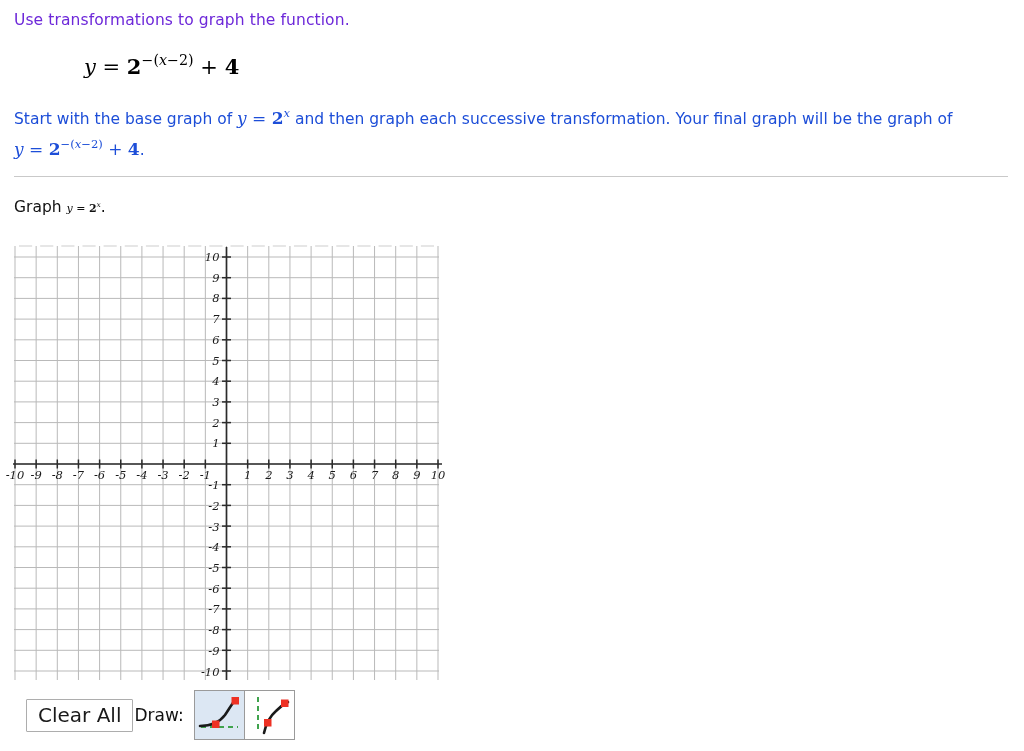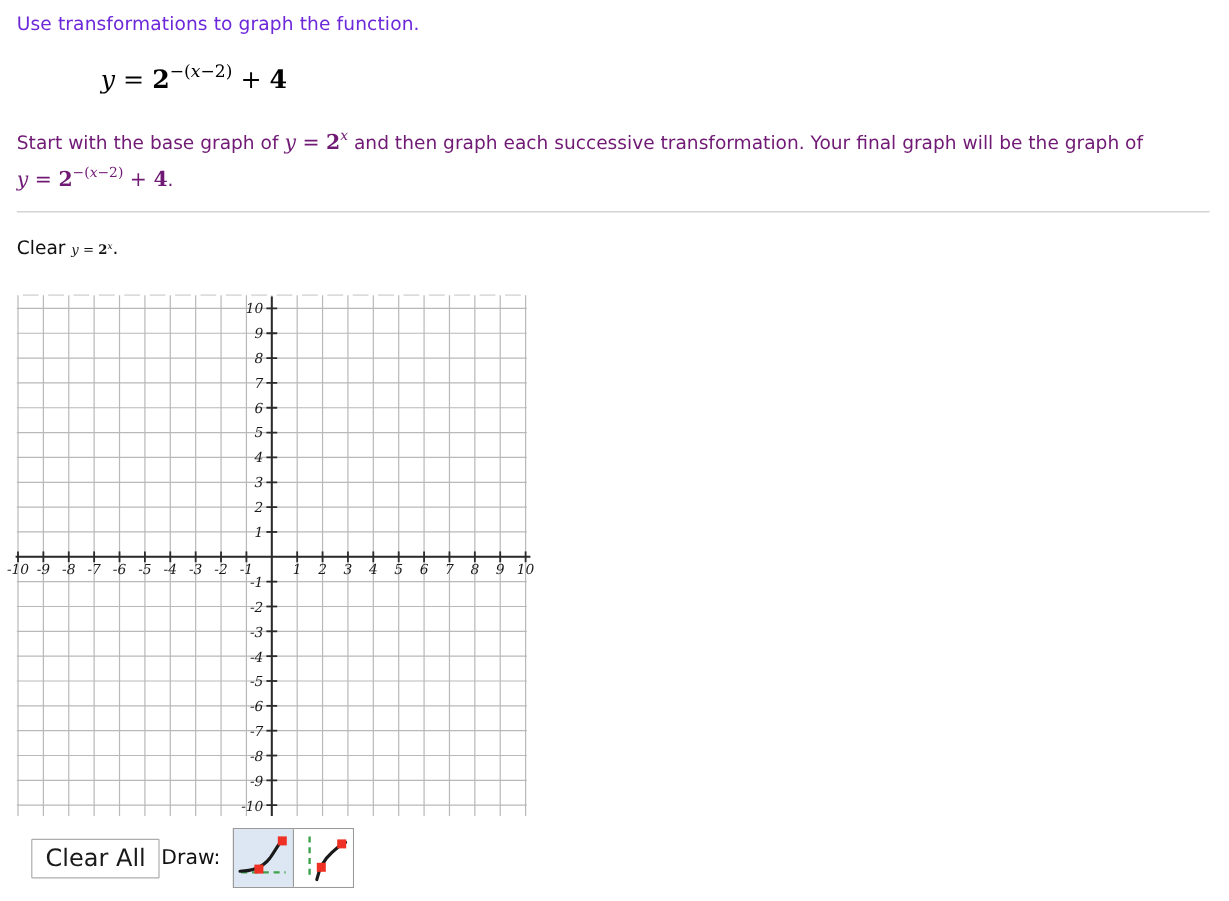--- a/index.html
+++ b/index.html
@@ -50,21 +50,21 @@
   }
   .equation-block .math { font-size: 21px; margin-left: 40px; }
 
   .body-para {
     position: absolute;
     left: 14px;
     top: 101px;
     width: 975px;
     font-size: 15.5px;
     line-height: 25px;
-    color: #701a75;
+    color: #1d4ed8;
   }
   .body-para .math { font-size: 17px; }
 
   .divider {
     position: absolute;
     left: 14px;
     top: 176px;
     width: 994px;
     height: 1px;
     background: #c9c9c9;
@@ -148,21 +148,21 @@
   </span>
 </div>
 
 <div class="body-para">
   <span>Start with the base graph of </span><span class="math"><span class="v">y</span><span class="op"> = </span><span class="num">2</span><sup><span class="v">x</span></sup></span><span> and then graph each successive transformation. Your final graph will be the graph of </span><span class="math"><span class="v">y</span><span class="op"> = </span><span class="num">2</span><sup><span class="op">−(</span><span class="v">x</span><span class="op">−2)</span></sup><span class="op"> + </span><span class="num">4</span></span><span>.</span>
 </div>
 
 <div class="divider"></div>
 
 <div class="graph-instruction">
-  <span>Clear </span><span class="math"><span class="v">y</span><span class="op"> = </span><span class="num">2</span><sup><span class="v">x</span></sup></span><span>.</span>
+  <span>Graph </span><span class="math"><span class="v">y</span><span class="op"> = </span><span class="num">2</span><sup><span class="v">x</span></sup></span><span>.</span>
 </div>
 
 <div id="graph-wrap">
   <svg id="graph-svg" width="460" height="440" viewBox="0 0 460 440">
     <g id="grid-lines">
         <line x1="15" y1="3" x2="15" y2="437" stroke="#b9b9b9" stroke-width="1"></line>
         <line x1="36.150000000000006" y1="3" x2="36.150000000000006" y2="437" stroke="#b9b9b9" stroke-width="1"></line>
         <line x1="57.30000000000001" y1="3" x2="57.30000000000001" y2="437" stroke="#b9b9b9" stroke-width="1"></line>
         <line x1="78.45000000000002" y1="3" x2="78.45000000000002" y2="437" stroke="#b9b9b9" stroke-width="1"></line>
         <line x1="99.60000000000001" y1="3" x2="99.60000000000001" y2="437" stroke="#b9b9b9" stroke-width="1"></line>

